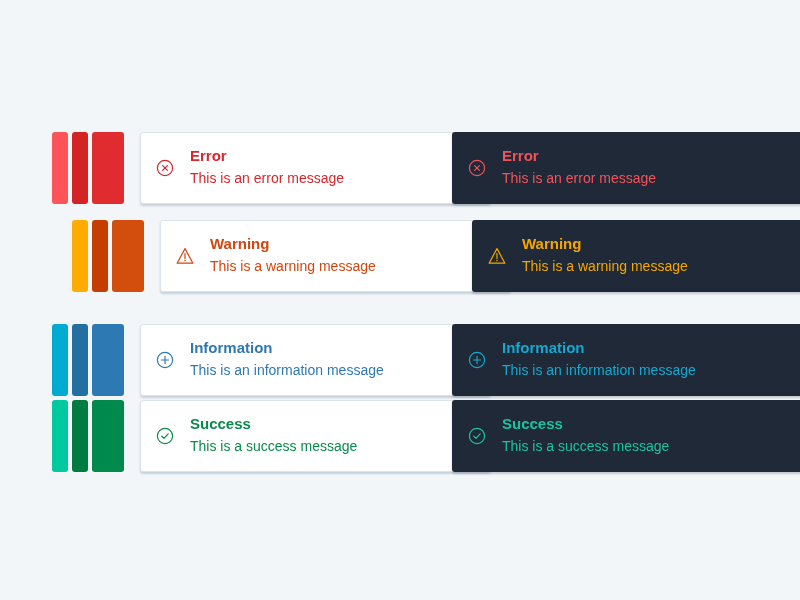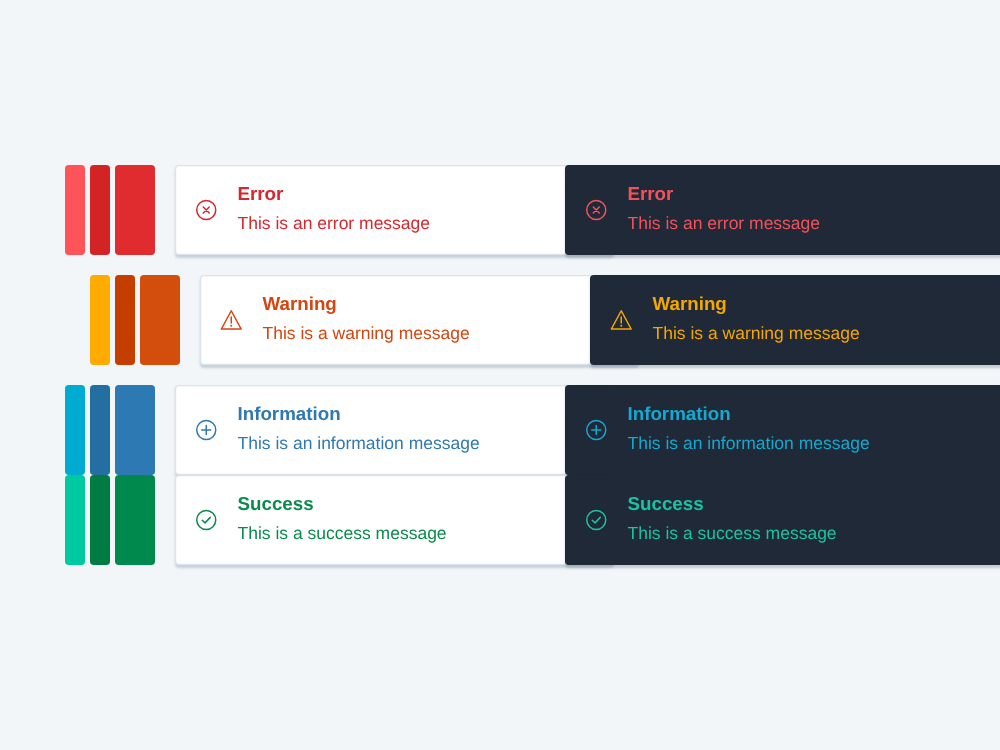--- a/index.html
+++ b/index.html
@@ -119,21 +119,21 @@
             <circle cx="9" cy="13.5" r="0.8" fill="#f5a700"></circle>
           </svg>
         </span>
       <div class="text">
         <span class="title" style="color: rgb(245, 167, 0);">Warning</span>
         <span class="msg" style="color: rgb(245, 167, 0);">This is a warning message</span>
       </div>
     </div>
   </div>
 
-  <div class="row" style="top: 308px;">
+  <div class="row" style="top: 324px;">
     <div class="swatches">
       <div class="sw s1" style="background: rgb(0, 171, 209);"></div>
       <div class="sw s2" style="background: rgb(35, 111, 161);"></div>
       <div class="sw s3" style="background: rgb(44, 121, 179);"></div>
     </div>
     <div class="card light">
       <span class="icon">
           <svg viewBox="0 0 18 18">
             <circle cx="9" cy="9" r="7.6" fill="none" stroke="#2f78b0" stroke-width="1.2"></circle>
             <path d="M9 5.4V12.6M5.4 9H12.6" stroke="#2f78b0" stroke-width="1.2" stroke-linecap="round"></path>
@@ -151,21 +151,21 @@
             <path d="M9 5.4V12.6M5.4 9H12.6" stroke="#16a8cf" stroke-width="1.2" stroke-linecap="round"></path>
           </svg>
         </span>
       <div class="text">
         <span class="title" style="color: rgb(22, 168, 207);">Information</span>
         <span class="msg" style="color: rgb(22, 168, 207);">This is an information message</span>
       </div>
     </div>
   </div>
 
-  <div class="row" style="top: 380px;">
+  <div class="row" style="top: 400px;">
     <div class="swatches">
       <div class="sw s1" style="background: rgb(0, 201, 160);"></div>
       <div class="sw s2" style="background: rgb(0, 124, 66);"></div>
       <div class="sw s3" style="background: rgb(0, 137, 77);"></div>
     </div>
     <div class="card light">
       <span class="icon">
           <svg viewBox="0 0 18 18">
             <circle cx="9" cy="9" r="7.6" fill="none" stroke="#0b8a4d" stroke-width="1.2"></circle>
             <path d="M5.8 9.2L8 11.3L12.2 6.9" fill="none" stroke="#0b8a4d" stroke-width="1.2" stroke-linecap="round" stroke-linejoin="round"></path>

